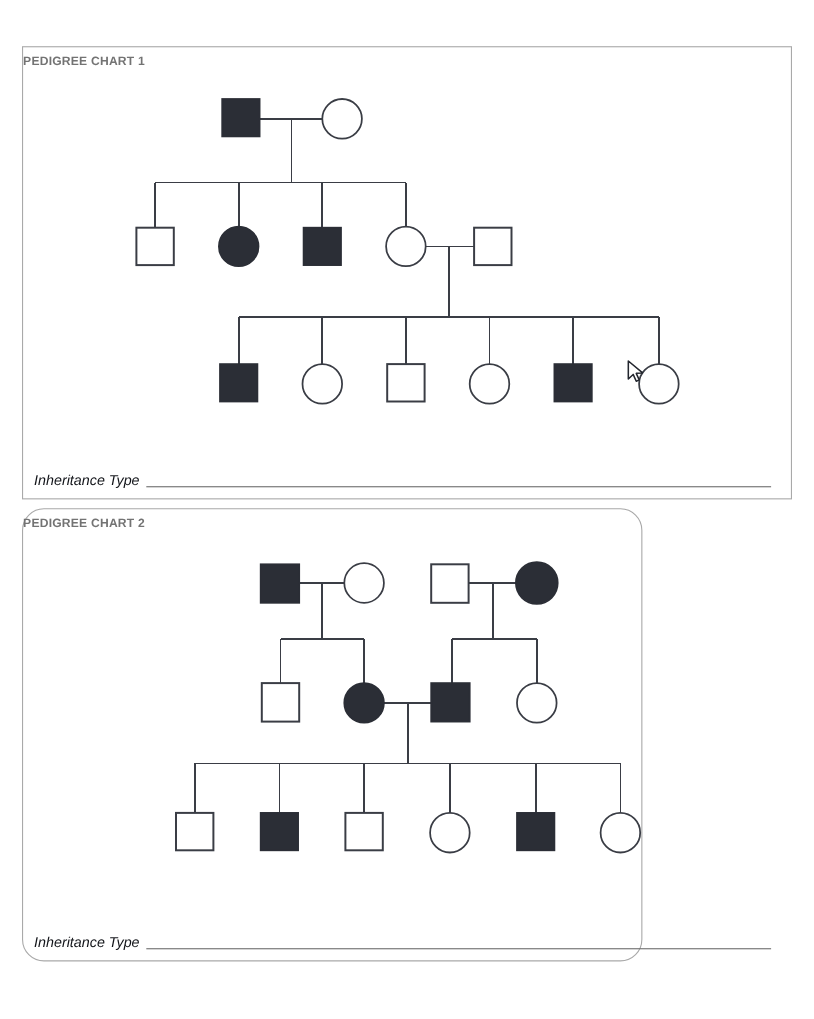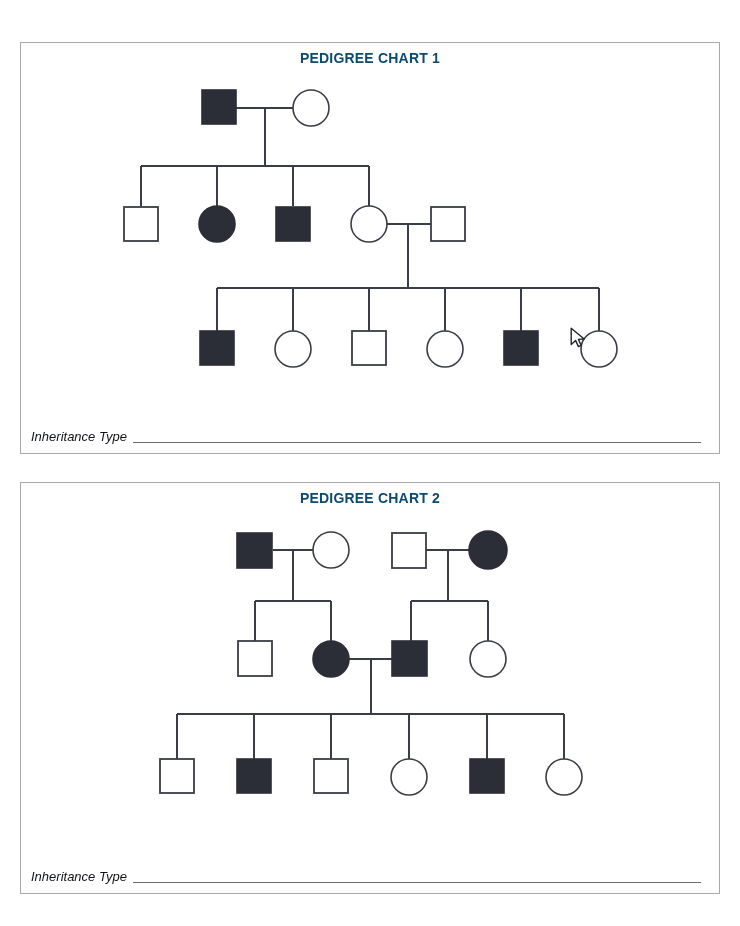--- a/index.html
+++ b/index.html
@@ -24,31 +24,30 @@
   }
 
   
   .chart-panel {
     position: absolute;
     background: #ffffff;
     border: 1px solid #a9a9a9;
     box-sizing: border-box;
   }
   #chart-panel-1 { left: 20px;  top: 42px;  width: 700px; height: 412px; }
-  #chart-panel-2 { left: 20px;  top: 482px; width: 700px; height: 412px; }
+  #chart-panel-2 { left: 20px;  top: 462px; width: 564px; height: 412px; border-radius: 20px; }
 
   .chart-title {
     position: absolute;
     left: 0;
     top: 7px;
     width: 100%;
-    text-align: center;
-    font-size: 14px;
+    font-size: 11px;
     font-weight: bold;
-    color: #0c4a6e;
+    color: #737373;
     letter-spacing: 0.2px;
     font-family: "Liberation Sans", sans-serif;
   }
 
   .pedigree-svg {
     position: absolute;
     left: 0;
     top: 0;
     width: 700px;
     height: 412px;

